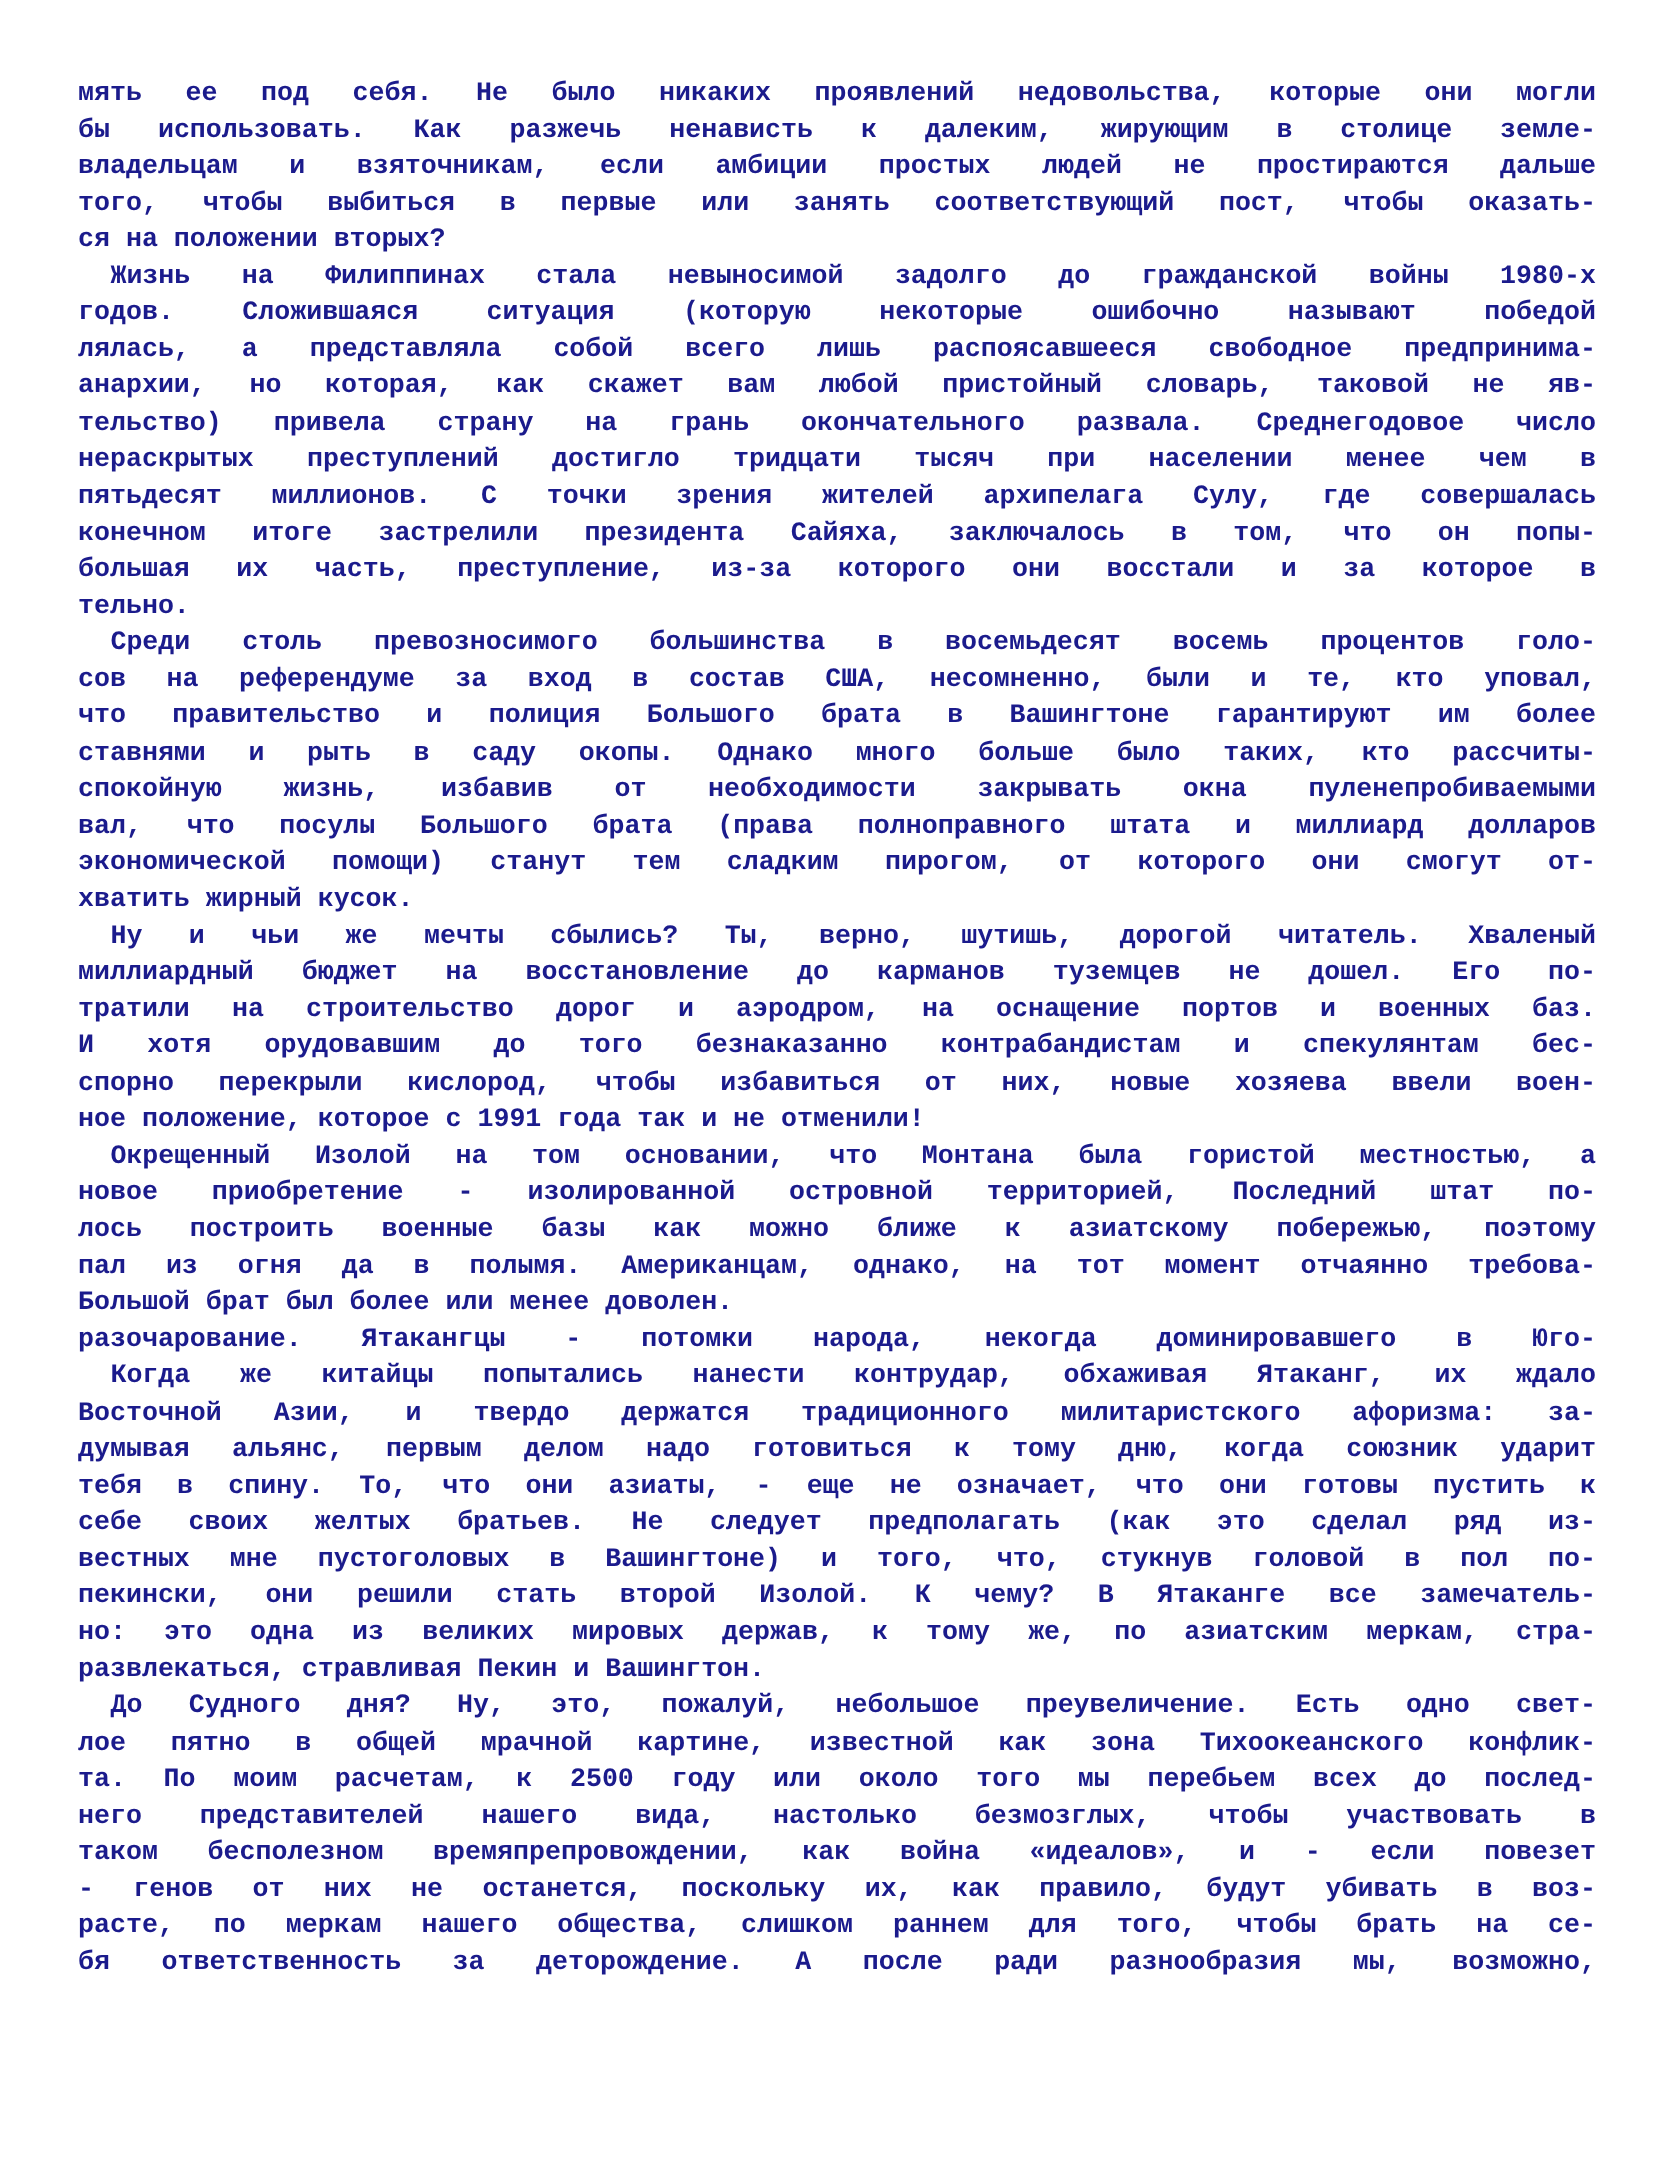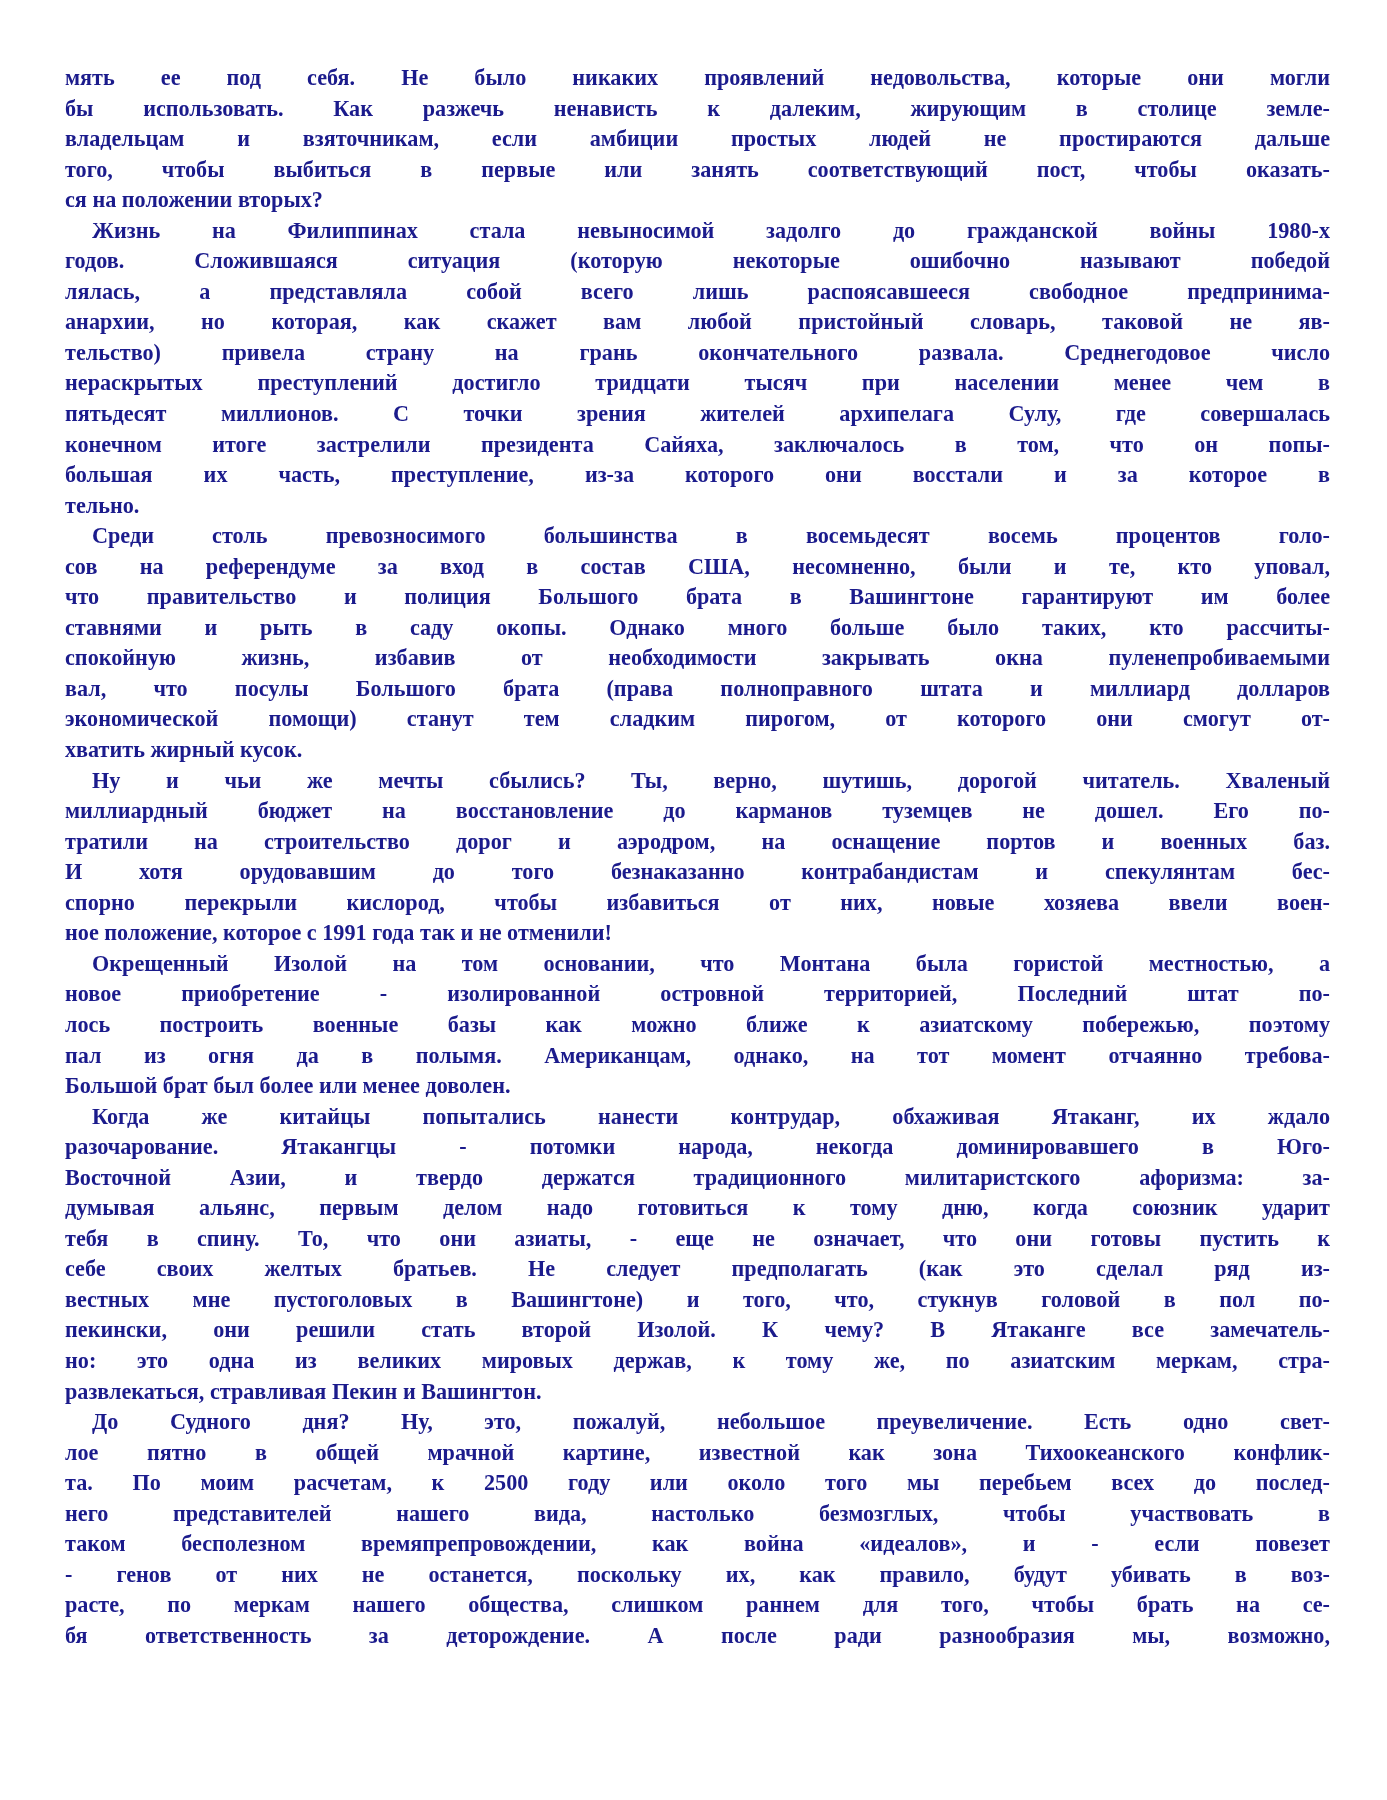--- a/index.html
+++ b/index.html
@@ -14,21 +14,20 @@
     font-size: 22.2px;
     color: #1b1b8c;
   }
   .line {
     height: 30.55px;
     line-height: 30.55px;
     white-space: nowrap;
     text-align: justify;
     text-align-last: justify;
     overflow: hidden;
-    font-family: Liberation Serif, serif;
   }
   .line.last { text-align-last: left; }
   .line.indent { padding-left: 27px; }
 </style>
 </head>
 <body>
 
 <div class="page" id="page">
     <div class="paragraph">
       <div class="line">мять ее под себя. Не было никаких проявлений недовольства, которые они могли</div>
@@ -68,22 +67,22 @@
       <div class="line last">ное положение, которое с 1991 года так и не отменили!</div>
     </div>
     <div class="paragraph">
       <div class="line indent">Окрещенный Изолой на том основании, что Монтана была гористой местностью, а</div>
       <div class="line">новое приобретение - изолированной островной территорией, Последний штат по-</div>
       <div class="line">лось построить военные базы как можно ближе к азиатскому побережью, поэтому</div>
       <div class="line">пал из огня да в полымя. Американцам, однако, на тот момент отчаянно требова-</div>
       <div class="line last">Большой брат был более или менее доволен.</div>
     </div>
     <div class="paragraph">
+      <div class="line">разочарование. Ятакангцы - потомки народа, некогда доминировавшего в Юго-</div>
       <div class="line indent">Когда же китайцы попытались нанести контрудар, обхаживая Ятаканг, их ждало</div>
-      <div class="line">разочарование. Ятакангцы - потомки народа, некогда доминировавшего в Юго-</div>
       <div class="line">Восточной Азии, и твердо держатся традиционного милитаристского афоризма: за-</div>
       <div class="line">думывая альянс, первым делом надо готовиться к тому дню, когда союзник ударит</div>
       <div class="line">тебя в спину. То, что они азиаты, - еще не означает, что они готовы пустить к</div>
       <div class="line">себе своих желтых братьев. Не следует предполагать (как это сделал ряд из-</div>
       <div class="line">вестных мне пустоголовых в Вашингтоне) и того, что, стукнув головой в пол по-</div>
       <div class="line">пекински, они решили стать второй Изолой. К чему? В Ятаканге все замечатель-</div>
       <div class="line">но: это одна из великих мировых держав, к тому же, по азиатским меркам, стра-</div>
       <div class="line last">развлекаться, стравливая Пекин и Вашингтон.</div>
     </div>
     <div class="paragraph">

